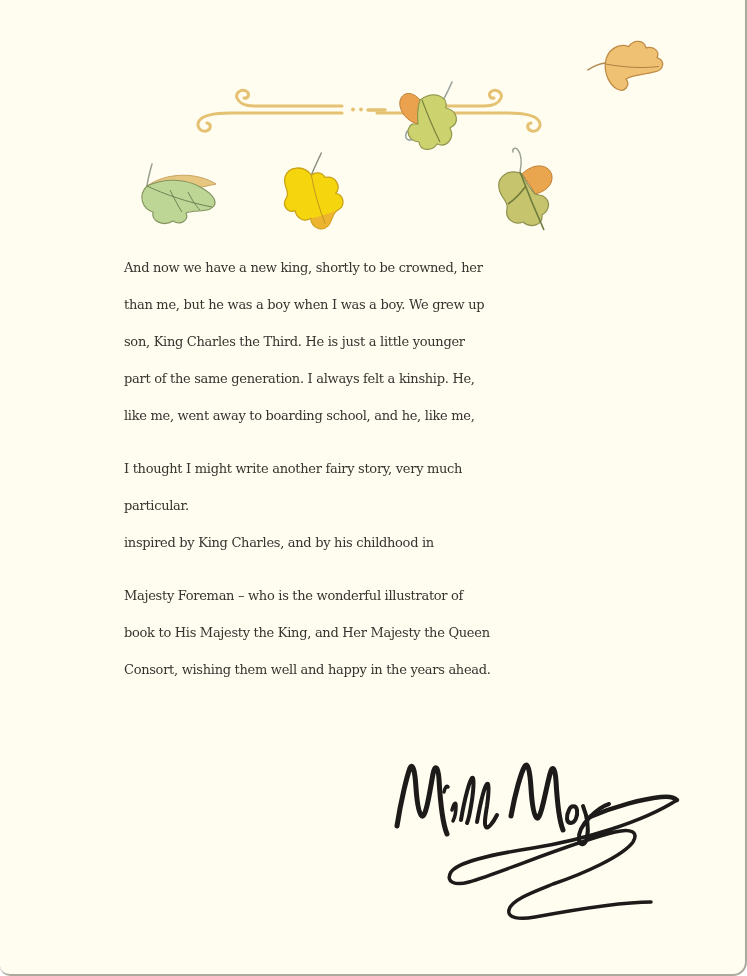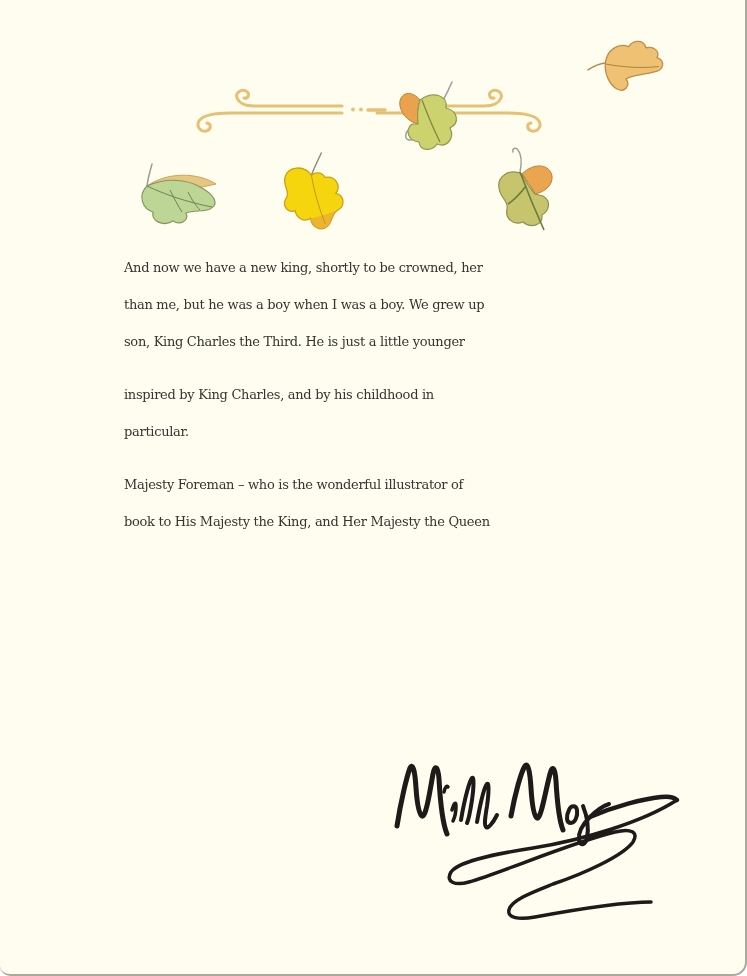--- a/index.html
+++ b/index.html
@@ -87,28 +87,32 @@
       <path d="M 42,28 C 30,22 17,30 19,42 C 20,52 29,55 27,63 C 25,72 33,80 43,76 C 51,83 63,79 62,69 C 70,64 71,55 63,50 L 55,48 C 48,40 44,32 42,28 Z" fill="#c6c56d" stroke="#8f9150" stroke-width="1.2"></path>
       <path d="M 40,26 C 46,42 54,62 64,84 M 46,40 C 40,48 34,54 28,58" fill="none" stroke="#6e7a3a" stroke-width="1.6"></path>
     </svg>
   </div>
 
   <div class="textblock">
     <div class="para">
       <div class="line">And now we have a new king, shortly to be crowned, her</div>
       <div class="line">than me, but he was a boy when I was a boy. We grew up</div>
       <div class="line">son, King Charles the Third. He is just a little younger</div>
+      <div class="line">part of the same generation. I always felt a kinship. He,</div>
+      <div class="line">like me, went away to boarding school, and he, like me,</div>
     </div>
     <div class="para">
+      <div class="line">I thought I might write another fairy story, very much</div>
+      <div class="line">particular.</div>
       <div class="line">inspired by King Charles, and by his childhood in</div>
-      <div class="line">particular.</div>
     </div>
     <div class="para">
       <div class="line">Majesty Foreman – who is the wonderful illustrator of</div>
       <div class="line">book to His Majesty the King, and Her Majesty the Queen</div>
+      <div class="line">Consort, wishing them well and happy in the years ahead.</div>
     </div>
   </div>
 
   <div class="abs" style="left:383px;top:752px;">
     <svg width="320" height="190" viewBox="0 0 320 190">
       <g fill="none" stroke="#1c1b19" stroke-linecap="round" stroke-linejoin="round">
         <path stroke-width="5" d="M 14,74 C 18,48 24,24 27,16 C 30,10 32,20 33,36 C 34,50 36,62 39,64 C 43,66 47,38 50,22 C 52,12 55,14 56,27 C 57,45 59,70 64,82"></path>
         <path stroke-width="3.5" d="M 61,40 C 62,35 64,33 65,35"></path>
         <path stroke-width="3.5" d="M 69,58 C 71,51 73,49 73,54 C 73,61 71,67 70,69"></path>
         <path stroke-width="4" d="M 78,68 C 82,44 87,28 89,26 C 91,24 91,34 89,48 C 87,61 85,69 84,71"></path>

